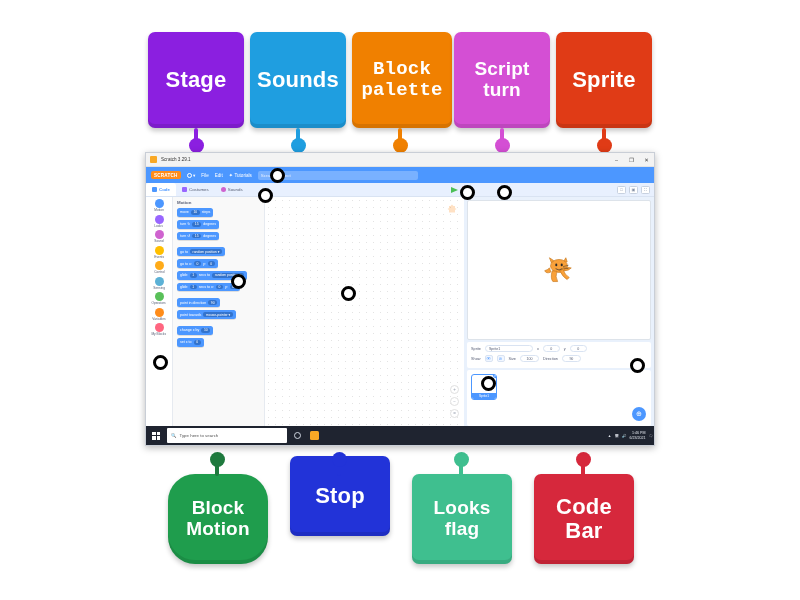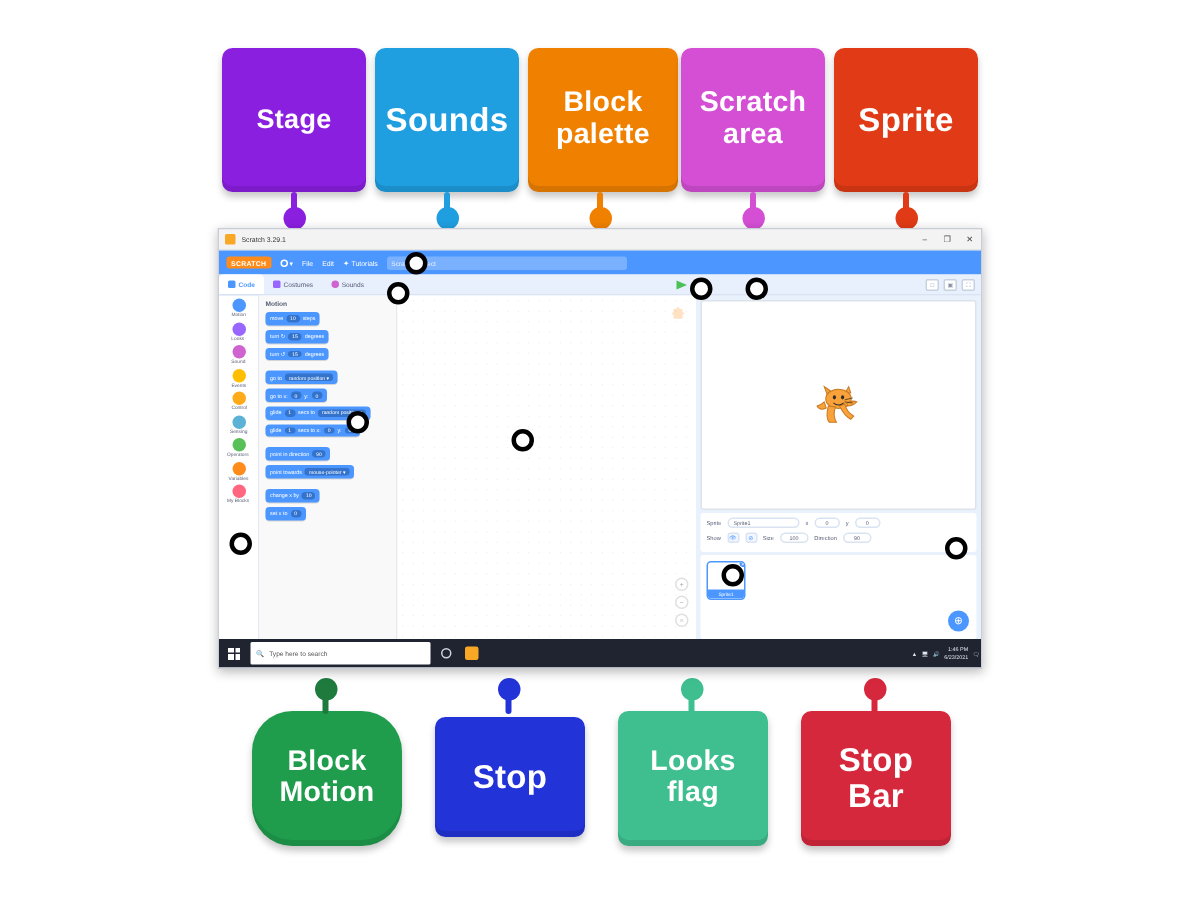--- a/index.html
+++ b/index.html
@@ -183,65 +183,65 @@
     width: 15px; height: 15px;
     z-index: 40;
   }
 </style>
 </head>
 <body>
 
 <div id="root">
 
   <div id="top-labels">
-      <div class="card" style="left: 148px; top: 32px; width: 96px; height: 96px; background: rgb(139, 31, 224); font-size: 18px;">
+      <div class="card" style="left: 148px; top: 32px; width: 96px; height: 96px; background: rgb(139, 31, 224); font-size: 22px;">
         <span>Stage</span>
       </div>
       <div class="stem" style="background: rgb(139, 31, 224); left: 194px; top: 128px; height: 14px;"></div>
       <div class="knob" style="background: rgb(139, 31, 224); left: 188.5px; top: 138px;"></div>
       <div class="card" style="left: 250px; top: 32px; width: 96px; height: 96px; background: rgb(31, 158, 224); font-size: 22px;">
         <span>Sounds</span>
       </div>
       <div class="stem" style="background: rgb(31, 158, 224); left: 296px; top: 128px; height: 14px;"></div>
       <div class="knob" style="background: rgb(31, 158, 224); left: 290.5px; top: 138px;"></div>
-      <div class="card" style="left: 352px; top: 32px; width: 100px; height: 96px; background: rgb(240, 128, 0); font-size: 19px;">
+      <div class="card" style="left: 352px; top: 32px; width: 100px; height: 96px; background: rgb(240, 128, 0); font-size: 19px; font-family: Liberation Mono, monospace;">
         <span>Block palette</span>
       </div>
       <div class="stem" style="background: rgb(240, 128, 0); left: 398px; top: 128px; height: 14px;"></div>
       <div class="knob" style="background: rgb(240, 128, 0); left: 392.5px; top: 138px;"></div>
       <div class="card" style="left: 454px; top: 32px; width: 96px; height: 96px; background: rgb(212, 79, 212); font-size: 19px;">
-        <span>Scratch area</span>
+        <span>Script turn</span>
       </div>
       <div class="stem" style="background: rgb(212, 79, 212); left: 500px; top: 128px; height: 14px;"></div>
       <div class="knob" style="background: rgb(212, 79, 212); left: 494.5px; top: 138px;"></div>
       <div class="card" style="left: 556px; top: 32px; width: 96px; height: 96px; background: rgb(224, 59, 22); font-size: 22px;">
         <span>Sprite</span>
       </div>
       <div class="stem" style="background: rgb(224, 59, 22); left: 602px; top: 128px; height: 14px;"></div>
       <div class="knob" style="background: rgb(224, 59, 22); left: 596.5px; top: 138px;"></div>
     </div>
 
   <div id="bottom-labels">
       <div class="card" style="left: 168px; top: 474px; width: 100px; height: 90px; background: rgb(31, 157, 77); font-size: 19px; border-radius: 27px;">
         <span>Block Motion</span>
       </div>
       <div class="stem" style="background: rgb(31, 122, 62); left: 215px; top: 460px; height: 16px;"></div>
       <div class="knob" style="background: rgb(31, 122, 62); left: 209.5px; top: 452px;"></div>
-      <div class="card" style="left: 290px; top: 478px; width: 100px; height: 80px; background: rgb(34, 51, 216); font-size: 22px;">
+      <div class="card" style="left: 290px; top: 456px; width: 100px; height: 80px; background: rgb(34, 51, 216); font-size: 22px;">
         <span>Stop</span>
       </div>
       <div class="stem" style="background: rgb(34, 51, 216); left: 337px; top: 460px; height: 16px;"></div>
       <div class="knob" style="background: rgb(34, 51, 216); left: 331.5px; top: 452px;"></div>
       <div class="card" style="left: 412px; top: 474px; width: 100px; height: 90px; background: rgb(63, 191, 143); font-size: 19px;">
         <span>Looks flag</span>
       </div>
       <div class="stem" style="background: rgb(63, 191, 143); left: 459px; top: 460px; height: 16px;"></div>
       <div class="knob" style="background: rgb(63, 191, 143); left: 453.5px; top: 452px;"></div>
       <div class="card" style="left: 534px; top: 474px; width: 100px; height: 90px; background: rgb(214, 40, 60); font-size: 22px;">
-        <span>Stop Bar</span>
+        <span>Code Bar</span>
       </div>
       <div class="stem" style="background: rgb(214, 40, 60); left: 581px; top: 460px; height: 16px;"></div>
       <div class="knob" style="background: rgb(214, 40, 60); left: 575.5px; top: 452px;"></div>
     </div>
 
   <div id="win">
 
     <div id="titlebar">
       <div class="tb-icon"></div>
       <div id="tb-title">Scratch 3.29.1</div>

